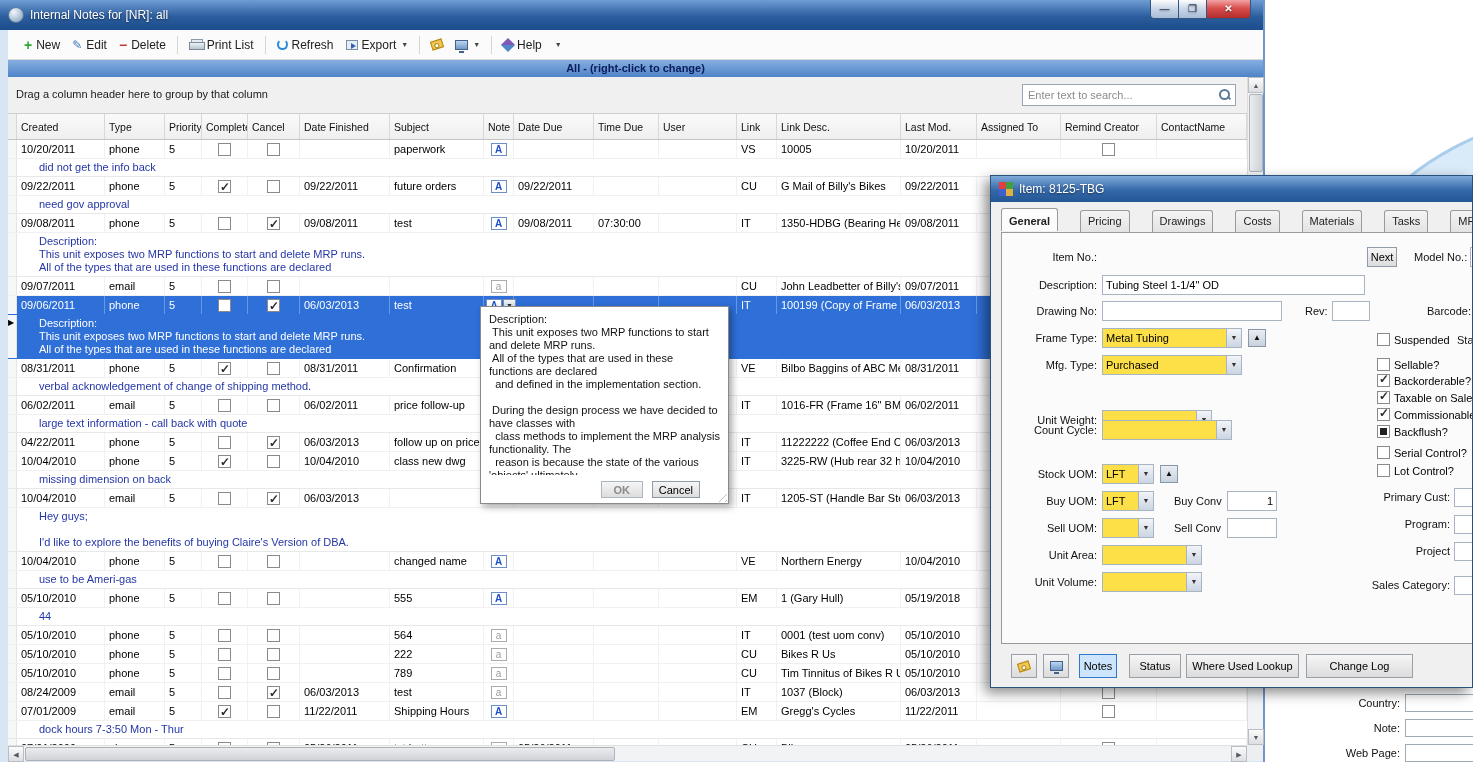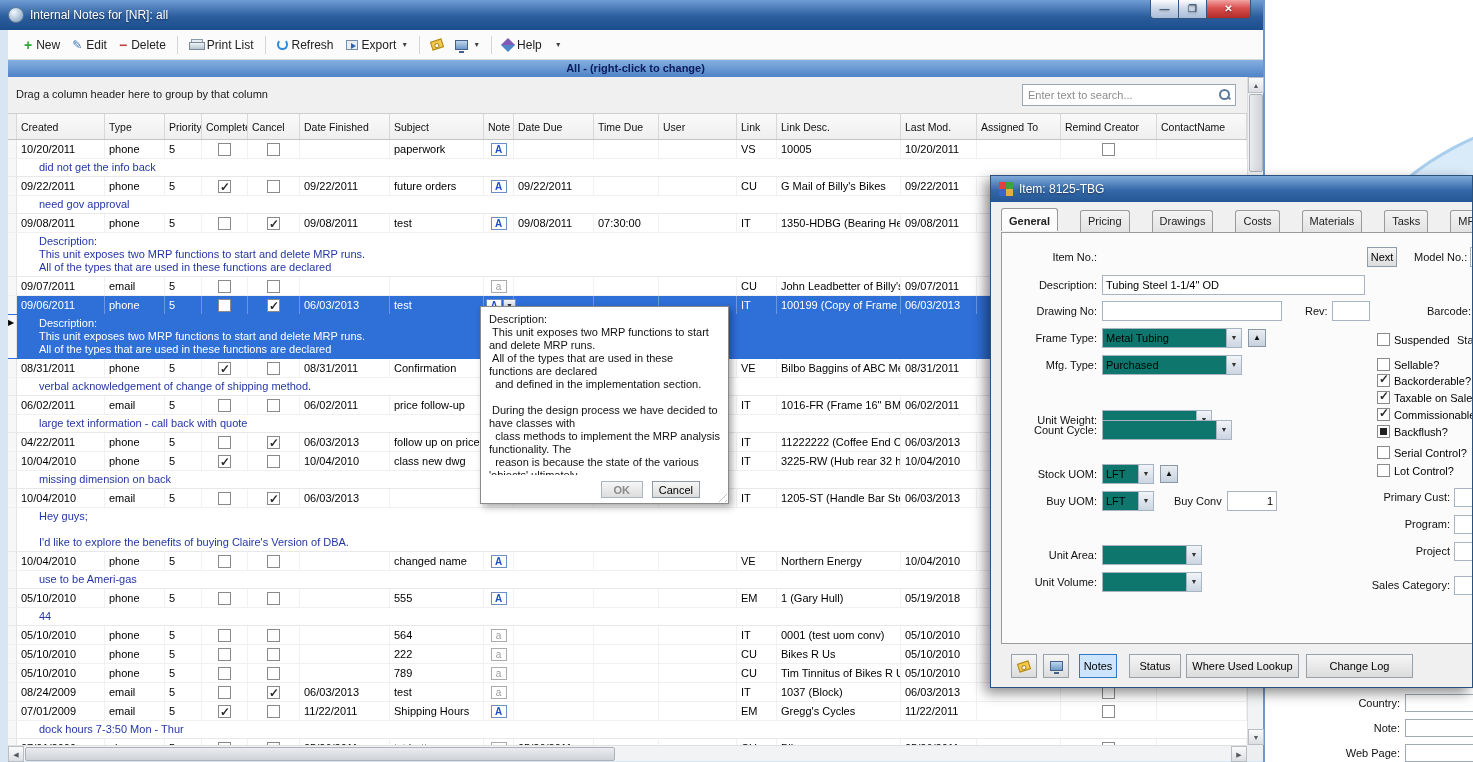--- a/index.html
+++ b/index.html
@@ -105,21 +105,21 @@
 #item-tabs{position:absolute;left:10px;top:34px;width:600px;height:23px;display:flex;gap:22px;font-size:11px;}
 .tab{padding:4px 7px 3px 7px;background:linear-gradient(#F4F4F4,#E2E2E2);border:1px solid #9A9A9A;border-bottom:none;border-radius:3px 3px 0 0;color:#222;white-space:nowrap;}
 .tab.active{background:#FCFCFC;position:relative;top:-2px;padding-top:6px;font-weight:bold;}
 #tab-page{position:absolute;left:10px;top:56px;width:472px;height:412px;background:#FBFBFB;border:1px solid #9A9A9A;}
 .frow{position:absolute;left:0;width:100%;height:22px;}
 .flabel{position:absolute;left:0;top:4px;width:95px;text-align:right;color:#111;}
 .flabel2{position:absolute;top:4px;color:#111;white-space:nowrap;}
 .fld{position:absolute;top:0;height:20px;border:1px solid #A9B4C2;background:#fff;font-family:"Liberation Sans",sans-serif;font-size:11px;padding:0 3px;}
 .fld.ro{background:#EDF2F8;}
 .fld.num{text-align:right;}
-.fsel{position:absolute;top:0;height:20px;border:1px solid #A9B4C2;background:#0f766e;display:flex;align-items:center;}
+.fsel{position:absolute;top:0;height:20px;border:1px solid #A9B4C2;background:#fde047;display:flex;align-items:center;}
 .fsel-t{flex:1;padding:0 3px;overflow:hidden;white-space:nowrap;}
 .fsel-b{width:15px;height:18px;background:linear-gradient(#F2F4F8,#CBD5E2);border-left:1px solid #A9B4C2;text-align:center;font-size:7px;line-height:17px;color:#333;}
 .upbtn{position:absolute;top:1px;width:18px;height:18px;background:linear-gradient(#E9EDF3,#C8D2DE);border:1px solid #8898A8;text-align:center;font-size:8px;line-height:16px;color:#111;}
 .next-btn{position:absolute;top:0;width:30px;height:20px;border:1px solid #8E9BA8;background:linear-gradient(#F6F6F6,#DCDCDC);font-family:"Liberation Sans",sans-serif;font-size:11px;}
 .item-cb{position:absolute;left:375px;white-space:nowrap;display:flex;align-items:center;gap:4px;}
 .item-cb .cb{margin-top:0;}
 .rl-row{position:absolute;width:100%;height:20px;}
 .rl-label{position:absolute;left:330px;top:3px;width:118px;text-align:right;color:#111;white-space:nowrap;}
 .rl-field{position:absolute;left:452px;top:0;width:58px;height:19px;border:1px solid #A9B4C2;background:#fff;}
 #status-cut-label{position:absolute;left:455px;top:101px;color:#111;white-space:nowrap;}
@@ -755,20 +755,29 @@
     </div>
     <div class="frow" style="top:258px;">
       <span class="flabel">Buy UOM:</span>
       <div class="fsel" style="left:100px;width:52px;">
           <span class="fsel-t">LFT</span>
           <span class="fsel-b">▼</span>
         </div>
       <span class="flabel2" style="left:172px;">Buy Conv</span>
       <input class="fld num" style="left: 225px; width: 50px;" value="1">
     </div>
+    <div class="frow" style="top:285px;">
+      <span class="flabel">Sell UOM:</span>
+      <div class="fsel" style="left:100px;width:52px;">
+          <span class="fsel-t"></span>
+          <span class="fsel-b">▼</span>
+        </div>
+      <span class="flabel2" style="left:172px;">Sell Conv</span>
+      <input class="fld num" style="left: 225px; width: 50px;">
+    </div>
     <div class="frow" style="top:312px;">
       <span class="flabel">Unit Area:</span>
       <div class="fsel" style="left:100px;width:100px;">
           <span class="fsel-t"></span>
           <span class="fsel-b">▼</span>
         </div>
     </div>
     <div class="frow" style="top:339px;">
       <span class="flabel">Unit Volume:</span>
       <div class="fsel" style="left:100px;width:100px;">

